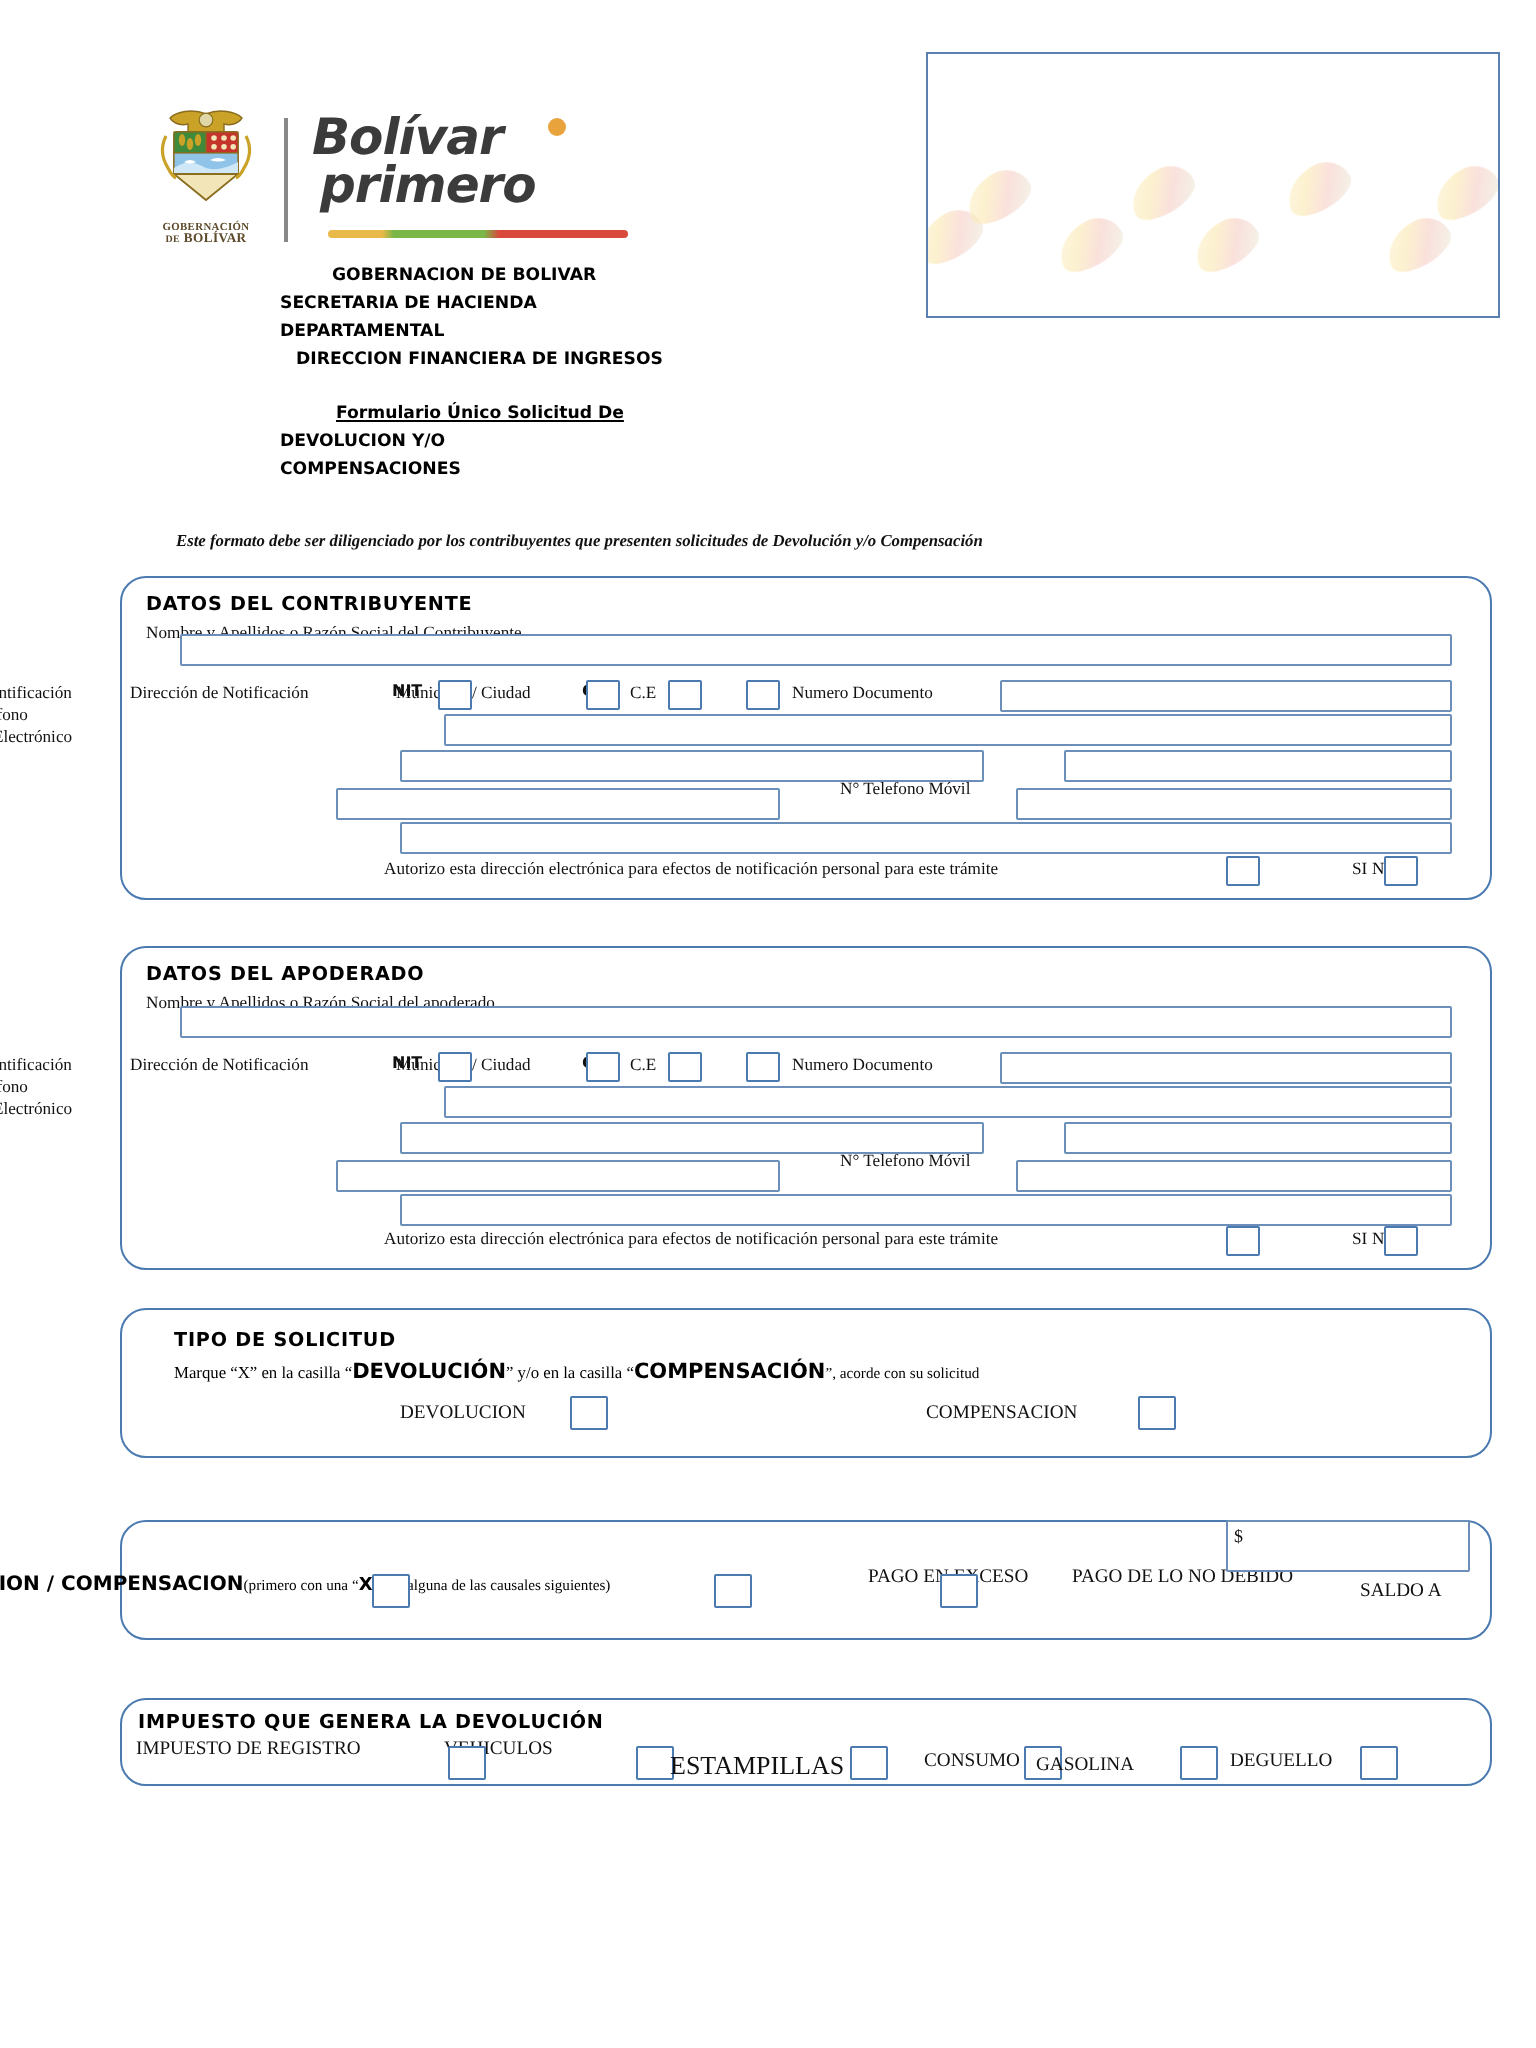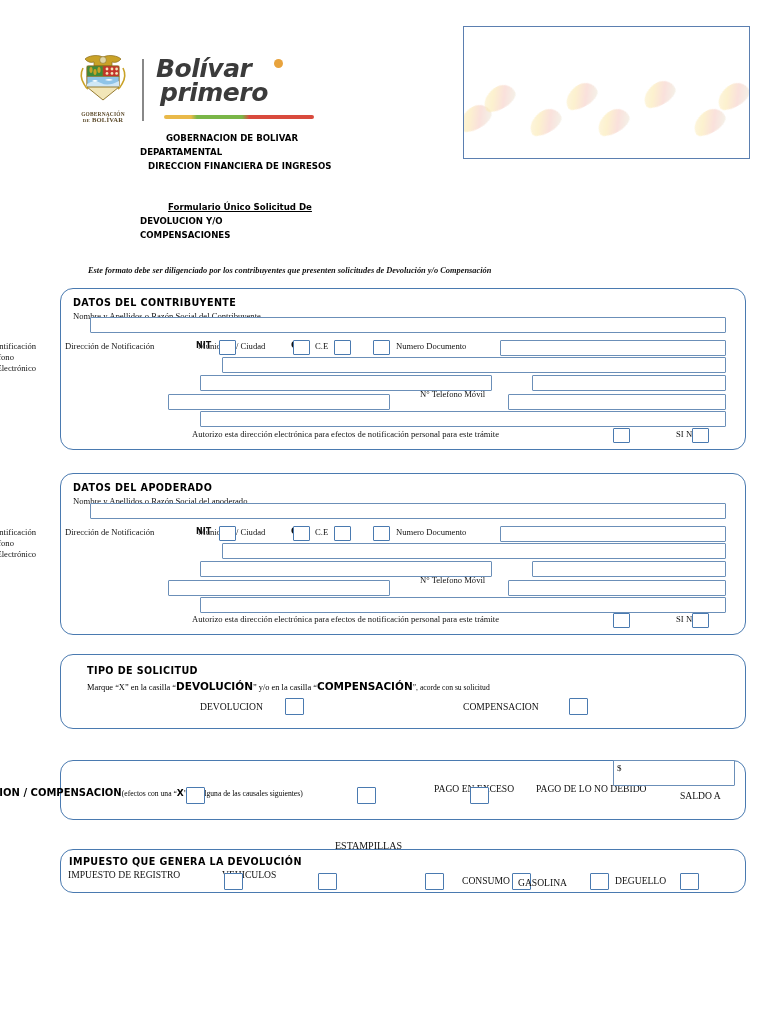--- a/index.html
+++ b/index.html
@@ -113,20 +113,21 @@
     <div class="petal" style="left:64px;top:84px"></div>
     <div class="petal" style="left:100px;top:58px"></div>
     <div class="petal" style="left:132px;top:84px"></div>
     <div class="petal" style="left:178px;top:56px"></div>
     <div class="petal" style="left:228px;top:84px"></div>
     <div class="petal" style="left:252px;top:58px"></div>
   </div>
 
   <div class="hdr-lines">
     <div class="hl-1">GOBERNACION DE BOLIVAR</div>
+    <div class="hl-2">SECRETARIA DE HACIENDA</div>
     <div class="hl-3">DEPARTAMENTAL</div>
     <div class="hl-4">DIRECCION FINANCIERA DE INGRESOS</div>
   </div>
   <div class="hdr-lines2">
     <div class="hl2-1">Formulario Único Solicitud De</div>
     <div>DEVOLUCION Y/O</div>
     <div>COMPENSACIONES</div>
   </div>
 
   <div class="subtitle">Este formato debe ser diligenciado por los contribuyentes que presenten solicitudes de Devolución y/o Compensación</div>
@@ -214,39 +215,39 @@
       <span>Marque “X” en la casilla “</span><span class="big">DEVOLUCIÓN</span><span>” y/o en la casilla “</span><span class="big">COMPENSACIÓN</span><span class="sm">”, acorde con su solicitud</span>
     </div>
   </div>
   <div class="lbl" style="left:200px;top:701px;font-size:9.6px;">DEVOLUCION</div>
   <div class="cbx" style="left:285px;top:698px;width:17px;height:15px;"></div>
   <div class="lbl" style="left:463px;top:701px;font-size:9.6px;">COMPENSACION</div>
   <div class="cbx" style="left:569px;top:698px;width:17px;height:15px;"></div>
 
   <div class="sec" style="left:60px;top:760px;width:684px;height:58px;"></div>
   <div class="onetext" style="left:-8px;top:782px;">
-    <span style="font-family:'DejaVu Sans',sans-serif;font-weight:700;font-size:10px;">CION / COMPENSACION</span><span class="sm">(efectos con una “</span><span style="font-family:'DejaVu Sans',sans-serif;font-weight:700;font-size:9px;">X</span><span class="sm">” por alguna de las causales siguientes)</span>
+    <span style="font-family:'DejaVu Sans',sans-serif;font-weight:700;font-size:10px;">CION / COMPENSACION</span><span class="sm">(primero con una “</span><span style="font-family:'DejaVu Sans',sans-serif;font-weight:700;font-size:9px;">X</span><span class="sm">” por alguna de las causales siguientes)</span>
   </div>
   <div class="lbl" style="left:434px;top:783px;font-size:9.6px;">PAGO EN EXCESO</div>
   <div class="lbl" style="left:536px;top:783px;font-size:9.6px;">PAGO DE LO NO DEBIDO</div>
   <div class="lbl" style="left:680px;top:790px;font-size:9.6px;">SALDO A</div>
   <div class="fld" style="left:613px;top:760px;width:120px;height:24px;"></div>
   <div class="lbl" style="left:617px;top:763px;font-size:9px;">$</div>
   <div class="cbx" style="left:186px;top:787px;width:17px;height:15px;"></div>
   <div class="cbx" style="left:357px;top:787px;width:17px;height:15px;"></div>
   <div class="cbx" style="left:470px;top:787px;width:17px;height:15px;"></div>
 
   <div class="sec" style="left:60px;top:849px;width:684px;height:42px;">
     <div class="sec-title" style="position:absolute;left:8px;top:6px;">IMPUESTO QUE GENERA LA DEVOLUCIÓN</div>
   </div>
   <div class="lbl" style="left:68px;top:869px;font-size:9.6px;">IMPUESTO DE REGISTRO</div>
   <div class="lbl" style="left:222px;top:869px;font-size:9.6px;">VEHICULOS</div>
   <div class="cbx" style="left:224px;top:873px;width:17px;height:15px;"></div>
   <div class="cbx" style="left:318px;top:873px;width:17px;height:15px;"></div>
-  <div class="lbl" style="left:335px;top:840px;font-size:10px;">ESTAMPILLAS</div>
+  <div class="lbl" style="left:335px;top:875px;font-size:13px;">ESTAMPILLAS</div>
   <div class="cbx" style="left:425px;top:873px;width:17px;height:15px;"></div>
   <div class="lbl" style="left:462px;top:875px;font-size:9.6px;">CONSUMO</div>
   <div class="cbx" style="left:512px;top:873px;width:17px;height:15px;"></div>
   <div class="lbl" style="left:518px;top:877px;font-size:9.6px;">GASOLINA</div>
   <div class="cbx" style="left:590px;top:873px;width:17px;height:15px;"></div>
   <div class="lbl" style="left:615px;top:875px;font-size:9.6px;">DEGUELLO</div>
   <div class="cbx" style="left:680px;top:873px;width:17px;height:15px;"></div>
 
 </div>
 

